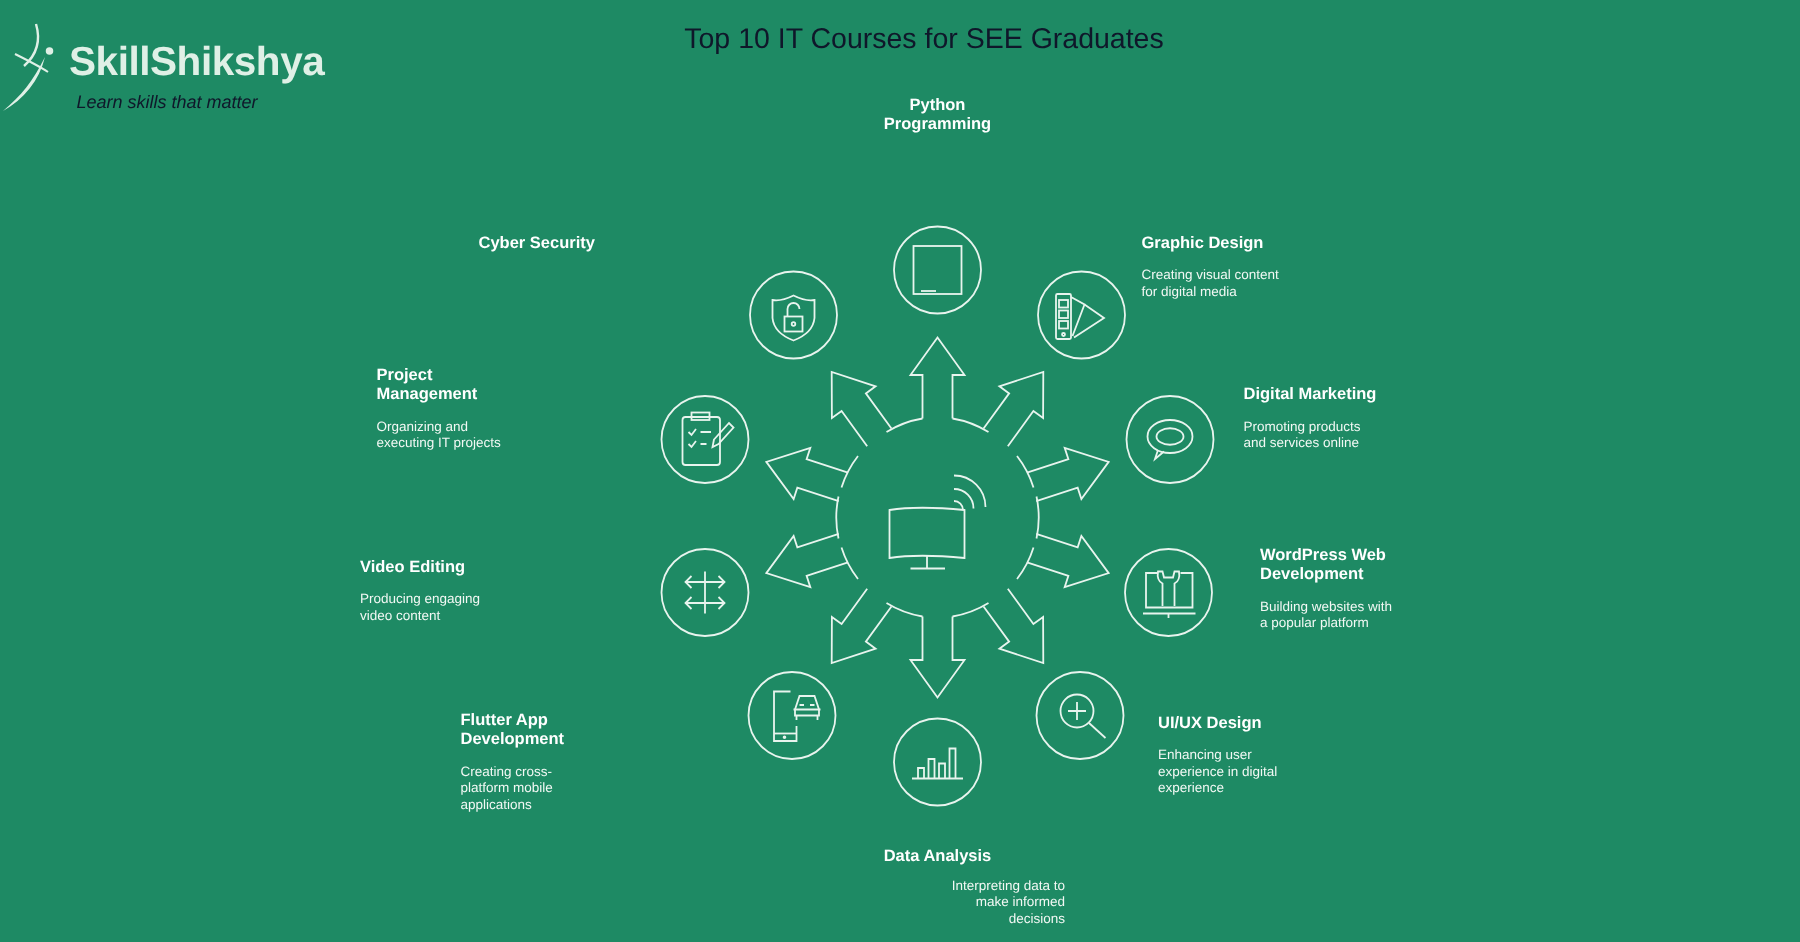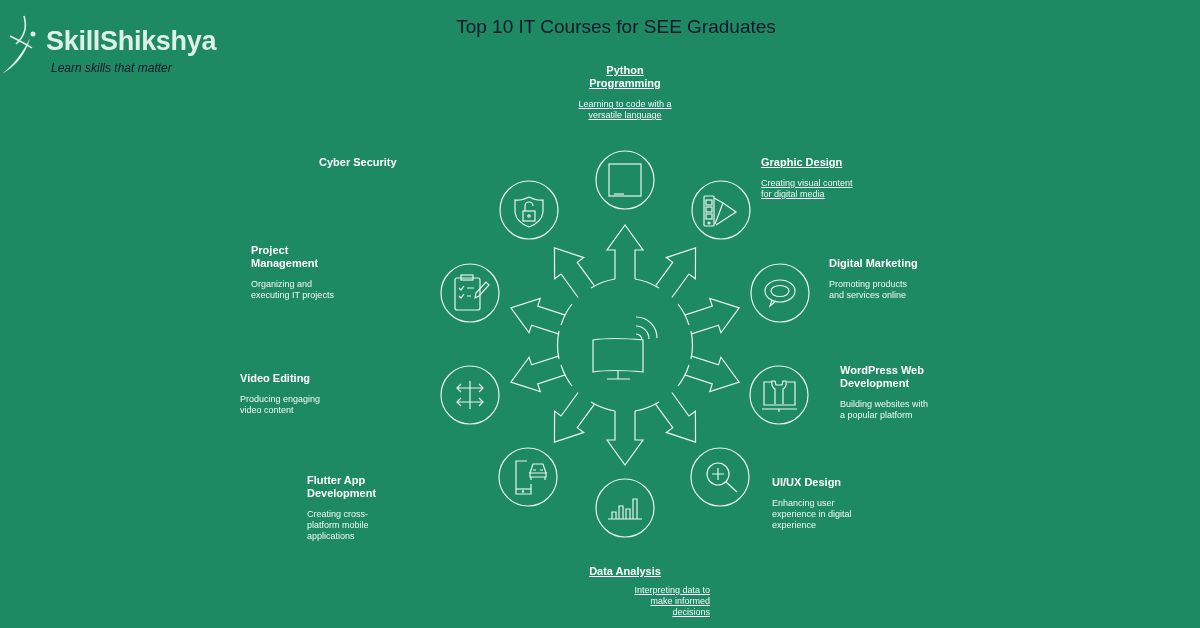--- a/index.html
+++ b/index.html
@@ -8,21 +8,21 @@
   .brand-name { position:absolute; left:46px; top:12px; font-size:27px; font-weight:bold; color:#dff0e6; letter-spacing:-0.3px; }
   .brand-tag { position:absolute; left:51px; top:47px; font-size:12px; font-style:italic; color:#0f172a; }
   .brand-logo { position:absolute; left:0; top:0; }
   .title { position:absolute; left:16px; width:100%; top:16px; text-align:center; font-size:19px; font-weight:normal; color:#0f172a; }
   svg.diagram { position:absolute; left:0; top:0; }
   .label { position:absolute; width:170px; }
   .label .h { font-size:11px; font-weight:bold; line-height:13px; color:#fff; }
   .label .d { font-size:9px; line-height:11px; margin-top:9px; color:#f2f8f4; }
   .right { text-align:left; }
   .left { text-align:left; }
-  .center { text-align:center;text-decoration:underline; }
+  .center { text-align:center; }
 </style>
 </head>
 <body>
 
 <div class="brand">
   <svg class="brand-logo" width="46" height="64" viewBox="0 0 46 64">
     <path d="M24 2 C27 12 25 22 16 30" stroke="#dff0e6" stroke-width="1.6" fill="none"></path>
     <path d="M10 22 C18 26 26 30 32 34" stroke="#dff0e6" stroke-width="1.4" fill="none"></path>
     <circle cx="33" cy="20" r="2.5" fill="#dff0e6"></circle>
     <path d="M30 24 C26 40 16 52 2 60 C14 50 22 40 30 24 Z" fill="#dff0e6"></path>
@@ -163,24 +163,23 @@
       <path d="M 529,197 Q 521,201 515,200 L 515,212 Q 516,222 529,227 Q 542,222 543,212 L 543,200 Q 537,201 529,197 Z"></path>
       <rect x="523" y="211" width="12" height="10"></rect>
       <path d="M 525,211 L 525,206 A 4 4 0 0 1 533,206"></path>
       <circle cx="529" cy="216" r="1.2"></circle>
     </g>
   </g>
 </svg>
 
 <div class="label center" style="left:540px; top:64px;">
   <div class="h"><span>Python</span><br><span>Programming</span></div>
-  <div class="d"><span>Learning to code with a</span><br><span>versatile language</span></div>
-</div>
-
-<div class="label right" style="left:761px; top:156px;text-decoration:underline;">
+</div>
+
+<div class="label right" style="left:761px; top:156px;">
   <div class="h">Graphic Design</div>
   <div class="d"><span>Creating visual content</span><br><span>for digital media</span></div>
 </div>
 
 <div class="label right" style="left:829px; top:257px;">
   <div class="h">Digital Marketing</div>
   <div class="d"><span>Promoting products</span><br><span>and services online</span></div>
 </div>
 
 <div class="label right" style="left:840px; top:364px;">

